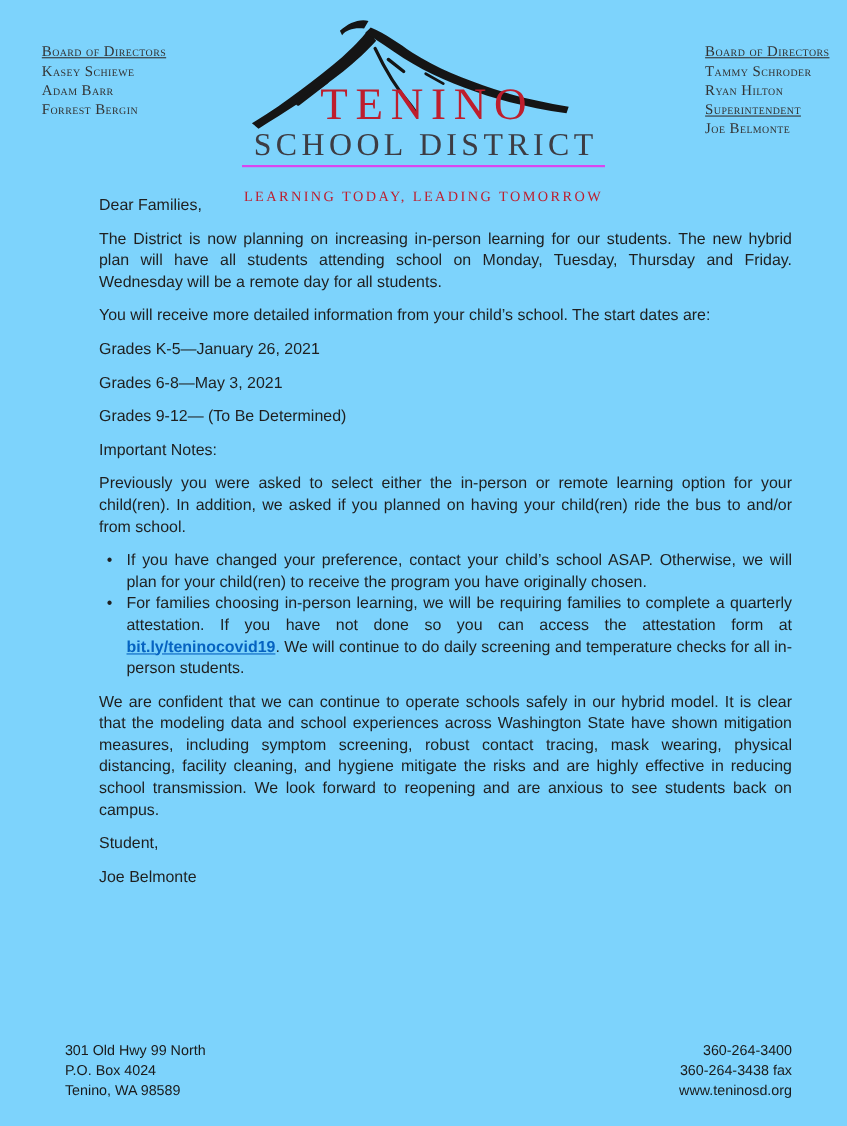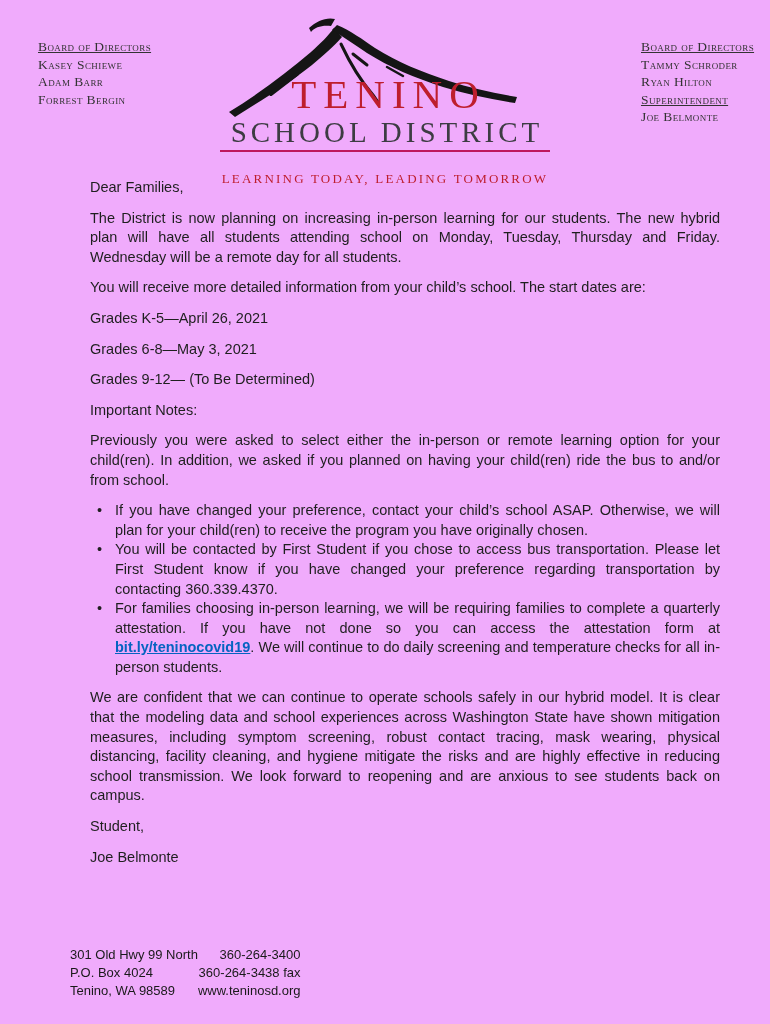--- a/index.html
+++ b/index.html
@@ -1,21 +1,21 @@
 <!DOCTYPE html>
 <html><head>
 <meta charset="utf-8">
 <style>
   * { margin: 0; padding: 0; box-sizing: border-box; }
   html, body { background: #ffffff; }
   .page {
     position: relative;
     width: 770px;
     height: 1024px;
-    background: #f0abfc;
+    background: #7dd3fc;
     font-family: "Liberation Sans", sans-serif;
     color: #1f1f1f;
     overflow: hidden;
   }
 
   
   .letterhead { position: relative; height: 170px; }
 
   .board {
     position: absolute;
@@ -57,21 +57,21 @@
   }
   .logo-sub {
     position: relative; z-index: 1;
     font-family: "Liberation Serif", serif;
     font-size: 29px;
     line-height: 32px;
     letter-spacing: 4px;
     text-indent: 4px;
     text-transform: uppercase;
     color: #3D3C43;
-    border-bottom: 2px solid #be185d;
+    border-bottom: 2px solid #d946ef;
     padding-bottom: 2px;
   }
   .logo-tagline {
     position: relative; z-index: 1;
     font-family: "Liberation Serif", serif;
     font-size: 13px;
     letter-spacing: 2.2px;
     text-transform: uppercase;
     color: #BE1E2D;
     margin-top: 19px;
@@ -101,24 +101,25 @@
   }
   a.link {
     color: #0563C1;
     font-weight: bold;
     text-decoration: underline;
   }
 
   
   .page-footer {
     position: absolute;
-    left: 70px;
+    left: 59px;
     right: 50px;
     bottom: 24px;
     display: flex;
+    justify-content: space-between;
     font-size: 13px;
     line-height: 18px;
     color: #1a1a1a;
   }
   .page-footer .contact { text-align: right; }
 </style>
 </head>
 <body>
 
 <div class="page">
@@ -158,29 +159,28 @@
       <div class="u">Superintendent</div>
       <div>Joe Belmonte</div>
     </div>
 
   </header>
 
   <main class="letter">
     <p>Dear Families,</p>
     <p>The District is now planning on increasing in-person learning for our students. The new hybrid plan will have all students attending school on Monday, Tuesday, Thursday and Friday.  Wednesday will be a remote day for all students.</p>
     <p>You will receive more detailed information from your child’s school.  The start dates are:</p>
-    <p>Grades K-5—April 26, 2021</p>
+    <p>Grades K-5—January 26, 2021</p>
     <p>Grades 6-8—May 3, 2021</p>
     <p>Grades 9-12— (To Be Determined)</p>
     <p class="bold">Important Notes:</p>
     <p>Previously you were asked to select either the in-person or remote learning option for your child(ren).  In addition, we asked if you planned on having your child(ren) ride the bus to and/or from school.</p>
 
     <ul>
       <li><span class="bold">If you have changed your preference, contact your child’s school ASAP.</span><span>  Otherwise, we will plan for your child(ren) to receive the program you have originally chosen.</span></li>
-      <li><span class="bold">You will be contacted by First Student if you chose to access bus transportation.</span><span> Please let First Student know if you have changed your preference regarding transportation by contacting 360.339.4370.</span></li>
       <li><span>For families choosing in-person learning, </span><span class="bold">we will be requiring families to complete a quarterly attestation.  If you have not done so you can access the attestation form at </span><a class="link" href="#">bit.ly/teninocovid19</a><span class="bold">.</span><span>  We will continue to do daily screening and temperature checks for all in-person students.</span></li>
     </ul>
 
     <p>We are confident that we can continue to operate schools safely in our hybrid model.  It is clear that the modeling data and school experiences across Washington State have shown mitigation measures, including symptom screening, robust contact tracing, mask wearing, physical distancing, facility cleaning, and hygiene mitigate the risks and are highly effective in reducing school transmission. We look forward to reopening and are anxious to see students back on campus.</p>
     <p>Student,</p>
     <p>Joe Belmonte</p>
   </main>
 
   <footer class="page-footer">
     <div class="address">

